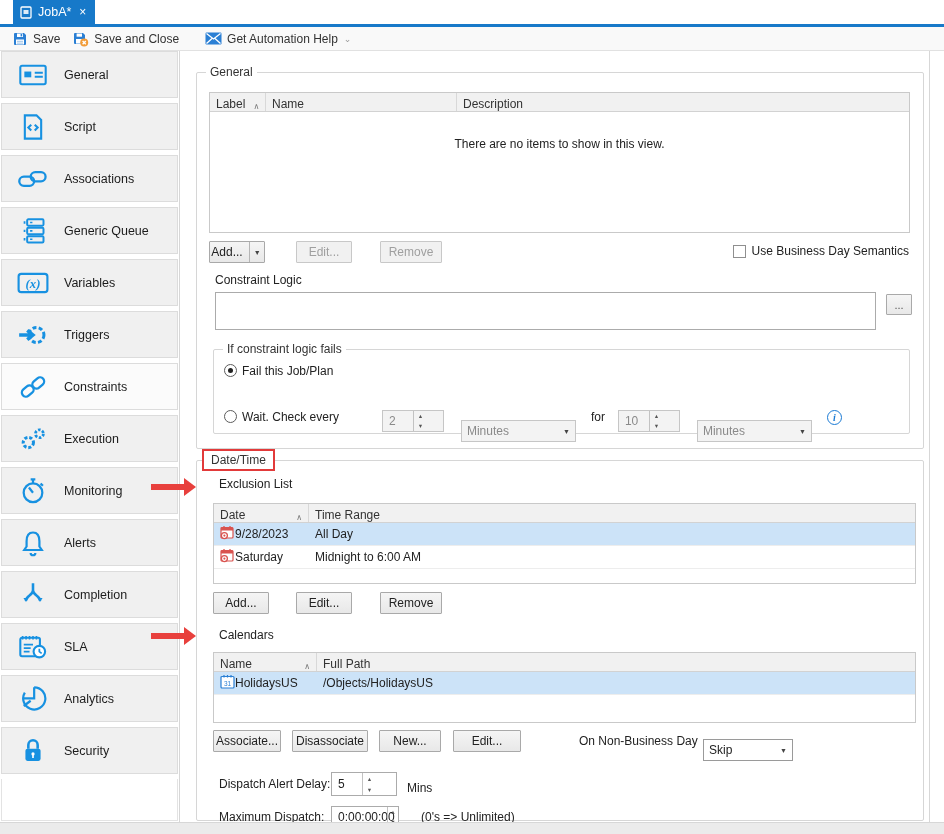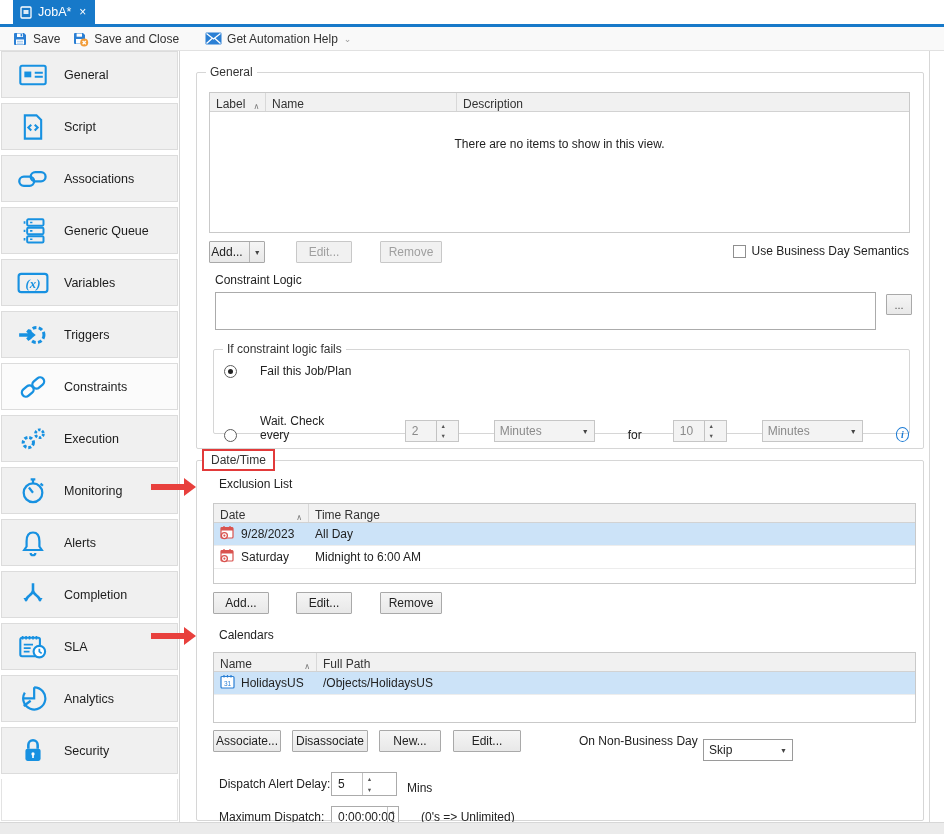--- a/index.html
+++ b/index.html
@@ -42,36 +42,36 @@
   .glabel.red-annot { border:2px solid #e23a3a; top:-12px; left:5px; padding:2px 7px; }
 
   
   .tbl { position:absolute; border:1px solid #c9c9c9; background:#fff; }
   .thead { display:flex; height:19px; background:#f1f1f1; border-bottom:1px solid #d2d2d2; }
   .th { display:flex; align-items:flex-end; padding:0 6px; border-right:1px solid #d8d8d8; color:#333; }
   .th:last-child { border-right:none; }
   .sort { margin-left:auto; font-size:8px; color:#777; padding-left:8px; }
   .trow { display:flex; height:23px; align-items:center; border-bottom:1px solid #ededed; }
   .trow.selected { background:#cce3f8; }
-  .cell { padding:0 6px; display:flex; align-items:center; gap:6px; overflow:hidden; white-space:nowrap; }
+  .cell { padding:0 6px; display:flex; align-items:center; overflow:hidden; white-space:nowrap; }
   .empty-msg { position:absolute; top:44px; width:100%; text-align:center; color:#222; }
 
   
   .btn { position:absolute; height:22px; background:linear-gradient(#f5f5f5,#e8e8e8); border:1px solid #a9a9a9;
          border-radius:1px; font-size:12px; color:#222; display:flex; align-items:center; justify-content:center; cursor:pointer; font-family:inherit; }
   .btn.disabled { color:#9f9f9f; border-color:#c8c8c8; background:#f1f1f1; cursor:default; }
   .btn .split { width:1px; height:100%; background:#b5b5b5; margin:0 4px 0 6px; }
   .btn .dd { font-size:7px; color:#444; padding-right:2px; }
   .chkrow { position:absolute; display:flex; align-items:center; gap:6px; }
   .chk { width:13px; height:13px; border:1px solid #8f8f8f; background:#fff; display:inline-block; }
   .textarea { position:absolute; border:1px solid #ababab; background:#fff; }
   .browse { width:26px; height:21px; font-size:11px; color:#555; }
   .radio { width:13px; height:13px; border:1px solid #5c5c5c; border-radius:50%; background:#fff; position:relative; flex:none; }
   .radio.on::after { content:""; position:absolute; left:3px; top:3px; width:5px; height:5px; border-radius:50%; background:#222; }
-  .radrow { position:absolute; display:flex; align-items:flex-end; gap:23px; }
+  .radrow { position:absolute; display:flex; align-items:flex-start; gap:5px; }
   .spin { display:inline-flex; height:22px; border:1px solid #ababab; background:#fff; align-items:stretch; }
   .spin.dis { background:#f3f3f3; border-color:#c6c6c6; }
   .spin .val { display:flex; align-items:center; padding:0 6px; min-width:30px; }
   .spin.dis .val { color:#8a8a8a; }
   .spin .arrows { display:flex; flex-direction:column; width:14px; border-left:1px solid #c2c2c2; }
   .spin .arrows span { flex:1; font-size:5.5px; color:#555; display:flex; align-items:center; justify-content:center; cursor:pointer; }
   .combo { display:inline-flex; height:22px; border:1px solid #9a9a9a; background:#fff; align-items:center; justify-content:space-between; padding:0 5px; cursor:pointer;margin-top:10px; }
   .combo.dis { background:#f3f3f3; border-color:#c6c6c6; color:#8a8a8a; }
   .combo .ca { font-size:7px; color:#444; margin-left:8px; }
   .info-ic { width:15px; height:15px; border:1.6px solid #1a7ad4; border-radius:50%; color:#1a7ad4;

